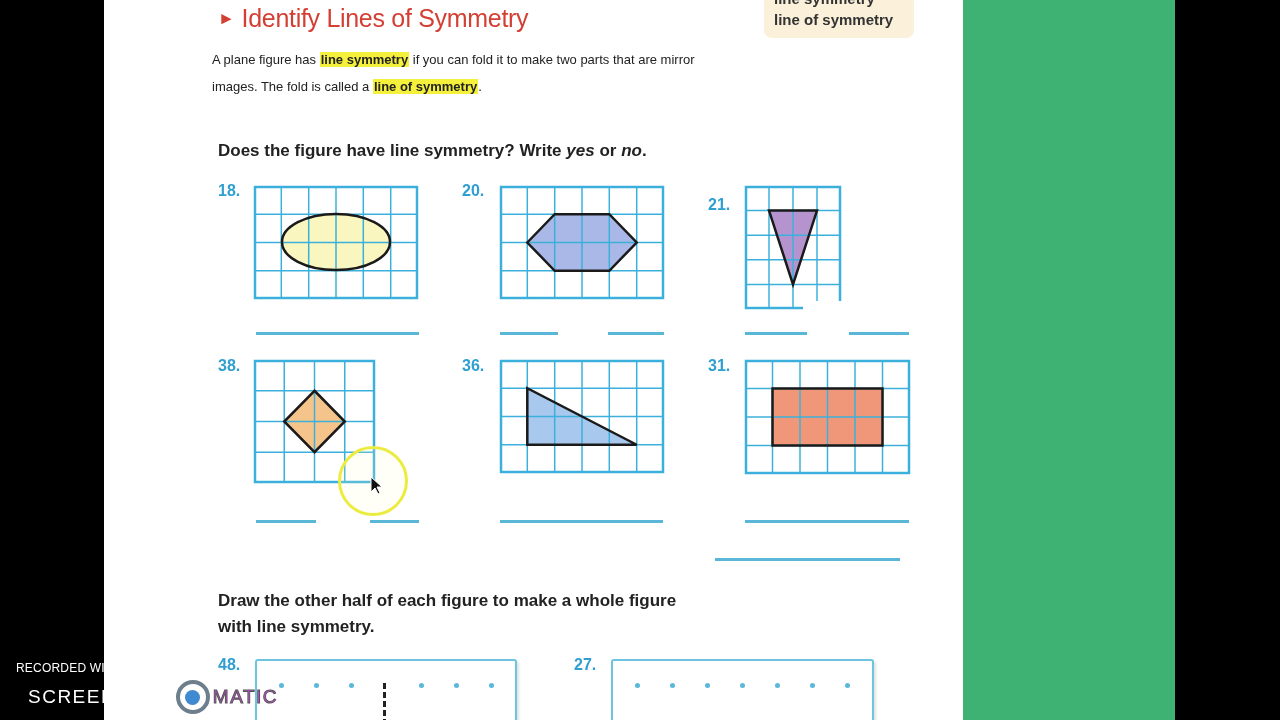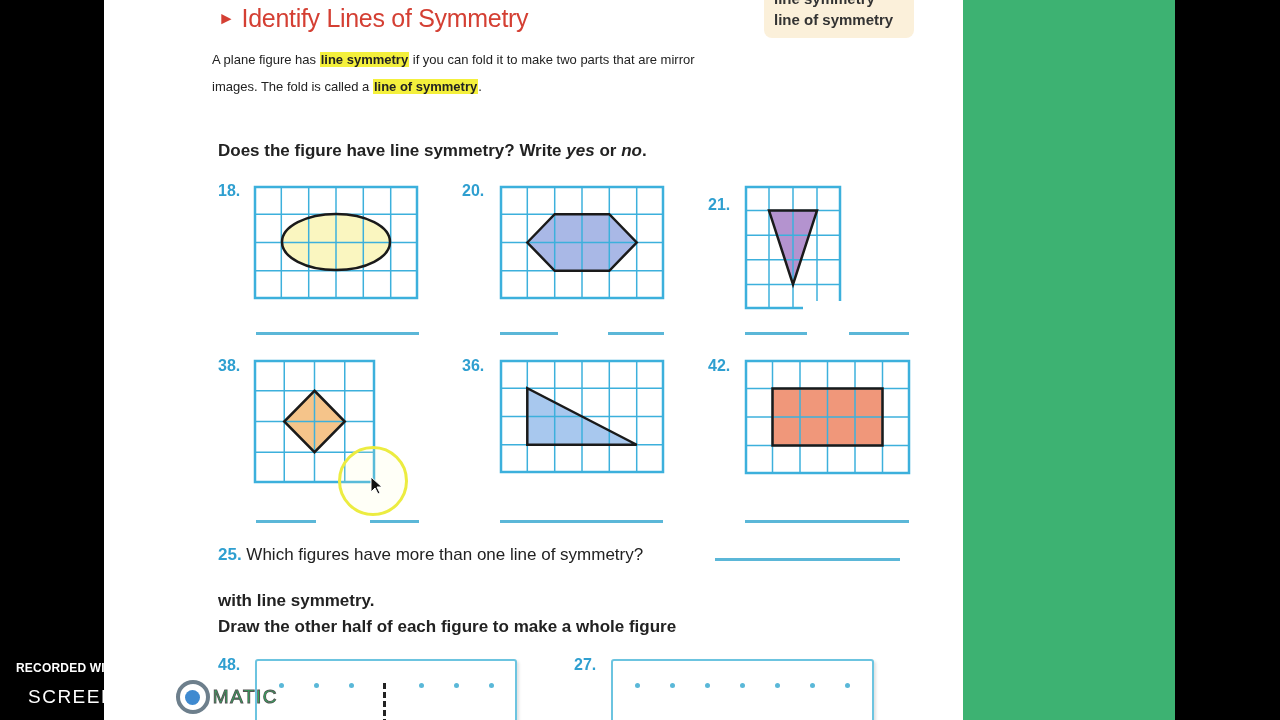--- a/index.html
+++ b/index.html
@@ -34,25 +34,25 @@
   .draw-inst { position: absolute; left: 114px; top: 588px; font-size: 17px; font-weight: bold; color: #222; line-height: 26px; }
 
   .dot-box { position: absolute; border: 2px solid #6cc4e0; border-radius: 3px; box-shadow: 2px 2px 3px rgba(0,0,0,0.12); background: #fff; }
   .dot { position: absolute; width: 5px; height: 5px; border-radius: 50%; background: #5ab8d8; }
   .dash-line { position: absolute; width: 3px; border-left: 3px dashed #222; }
 
   .cursor-ring { position: absolute; left: 338px; top: 446px; width: 70px; height: 70px; border-radius: 50%; border: 3px solid #ecec40; background: rgba(255,255,200,0.15); }
   .cursor { position: absolute; left: 370px; top: 476px; }
 
   .watermark { position: absolute; left: 0; top: 656px; width: 240px; height: 64px; }
-  .wm-top { position: absolute; left: 16px; top: 5px; font-size: 12px; font-weight: bold; color: #fff; letter-spacing: 0.2px; }
+  .wm-top { position: absolute; left: 16px; top: 5px; font-size: 12px; font-weight: normal; color: #fff; letter-spacing: 0.2px; }
   .wm-bottom { position: absolute; left: 28px; top: 24px; font-size: 19px; font-weight: normal; color: #fff; letter-spacing: 1.5px; display: flex; align-items: center; }
   .wm-logo { width: 34px; height: 34px; border-radius: 50%; border: 4px solid #6d7f8c; background: #fff; display: inline-flex; align-items: center; justify-content: center; margin: 0 3px; }
   .wm-logo span { width: 15px; height: 15px; border-radius: 50%; background: #3f8ad0; }
-  .wm-matic { color: #22c55e; -webkit-text-stroke: 1px #555; }
+  .wm-matic { color: #d946ef; -webkit-text-stroke: 1px #555; }
 </style>
 </head>
 <body>
 
 <div class="left-bar"></div>
 
 <div class="page">
 
   <div class="heading">
     <span class="tri">►</span>
@@ -156,46 +156,43 @@
         <line x1="136.7" y1="0" x2="136.7" y2="113"></line>
       <line x1="0" y1="28.25" x2="164" y2="28.25"></line>
         <line x1="0" y1="56.5" x2="164" y2="56.5"></line>
         <line x1="0" y1="84.75" x2="164" y2="84.75"></line>
     </g>
     <rect x="1" y="1" width="162" height="111" fill="none" stroke="#3cb0dc" stroke-width="2.5"></rect>
     <polygon points="27.3,28.25 27.3,84.75 136.7,84.75" fill="none" stroke="#1a1a1a" stroke-width="2.5"></polygon>
   </svg>
   <div class="answer-line" style="left:396px; top:520px; width:163px;"></div>
 
-  <div class="problem-num" style="left:604px; top:357px;">42.</div>
+  <div class="problem-num" style="left:604px; top:357px;">31.</div>
   <svg class="grid-svg" style="left:641px; top:360px;" width="165" height="114">
     <rect x="27.5" y="28.5" width="110" height="57" fill="#f0977a"></rect>
     <g stroke="#3cb0dc" stroke-width="1.5">
       <line x1="27.5" y1="0" x2="27.5" y2="114"></line>
         <line x1="55" y1="0" x2="55" y2="114"></line>
         <line x1="82.5" y1="0" x2="82.5" y2="114"></line>
         <line x1="110" y1="0" x2="110" y2="114"></line>
         <line x1="137.5" y1="0" x2="137.5" y2="114"></line>
       <line x1="0" y1="28.5" x2="165" y2="28.5"></line>
         <line x1="0" y1="57" x2="165" y2="57"></line>
         <line x1="0" y1="85.5" x2="165" y2="85.5"></line>
     </g>
     <rect x="1" y="1" width="163" height="112" fill="none" stroke="#3cb0dc" stroke-width="2.5"></rect>
     <rect x="27.5" y="28.5" width="110" height="57" fill="none" stroke="#1a1a1a" stroke-width="2.5"></rect>
   </svg>
   <div class="answer-line" style="left:641px; top:520px; width:164px;"></div>
 
-  <div class="q25">
-    <span class="num">25.</span><span> Which figures have more than one line of symmetry?</span>
-  </div>
   <div class="answer-line" style="left:611px; top:558px; width:185px;"></div>
 
   <div class="draw-inst">
+    <div>Draw the other half of each figure to make a whole figure</div>
     <div>with line symmetry.</div>
-    <div>Draw the other half of each figure to make a whole figure</div>
   </div>
 
   <div class="problem-num" style="left:114px; top:656px;">48.</div>
   <div class="dot-box" style="left:151px; top:659px; width:262px; height:80px;">
     <div class="dot" style="left:22px; top:22px;"></div>
     <div class="dot" style="left:57px; top:22px;"></div>
     <div class="dot" style="left:92px; top:22px;"></div>
     <div class="dot" style="left:162px; top:22px;"></div>
     <div class="dot" style="left:197px; top:22px;"></div>
     <div class="dot" style="left:232px; top:22px;"></div>

